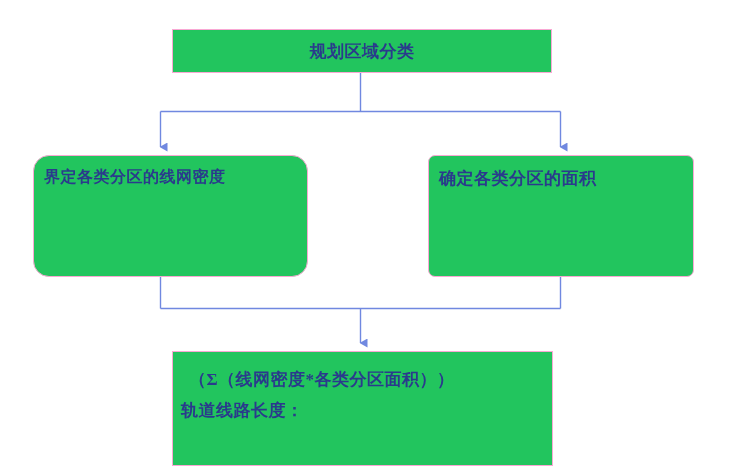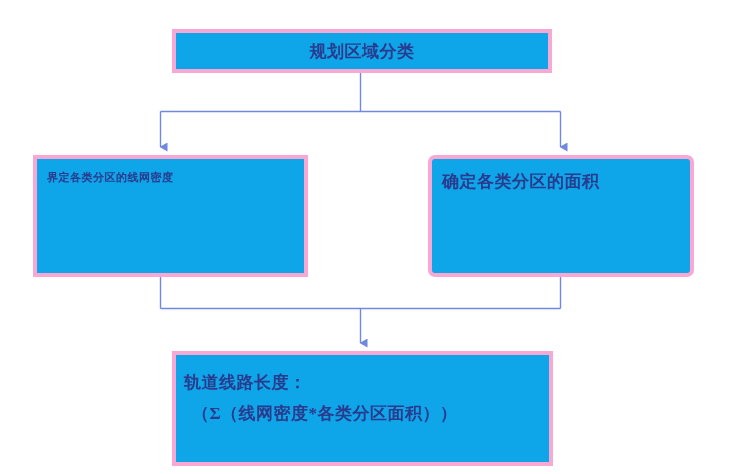--- a/index.html
+++ b/index.html
@@ -21,43 +21,44 @@
     position: absolute;
     left: 0;
     top: 0;
     width: 742px;
     height: 474px;
     pointer-events: none;
   }
   .node {
     position: absolute;
     box-sizing: border-box;
-    border: 4px solid #f9a8d4;
-    background: #0ea5e9;
+    border: 1px solid #f9a8d4;
+    background: #22c55e;
     color: #2a3a8c;
     font-weight: bold;
     letter-spacing: 0.5px;
   }
   .node-title {
     left: 172px;
     top: 29px;
     width: 380px;
     height: 44px;
     display: flex;
     align-items: center;
     justify-content: center;
     font-size: 17px;
   }
   .node-left {
     left: 33px;
     top: 155px;
     width: 275px;
     height: 122px;
     padding: 11px 0 0 10px;
-    font-size: 11px;
+    font-size: 16px;
+    border-radius: 16px;
   }
   .node-right {
     left: 428px;
     top: 155px;
     width: 266px;
     height: 122px;
     padding: 11px 0 0 10px;
     font-size: 17px;
     border-radius: 7px;
   }
@@ -112,17 +113,17 @@
 
   <div class="node node-left">
     <span>界定各类分区的线网密度</span>
   </div>
 
   <div class="node node-right">
     <span>确定各类分区的面积</span>
   </div>
 
   <div class="node node-result">
+    <div class="result-line indent">（Σ（线网密度*各类分区面积））</div>
     <div class="result-line">轨道线路长度：</div>
-    <div class="result-line indent">（Σ（线网密度*各类分区面积））</div>
   </div>
 
 </div>
 
 </body></html>

